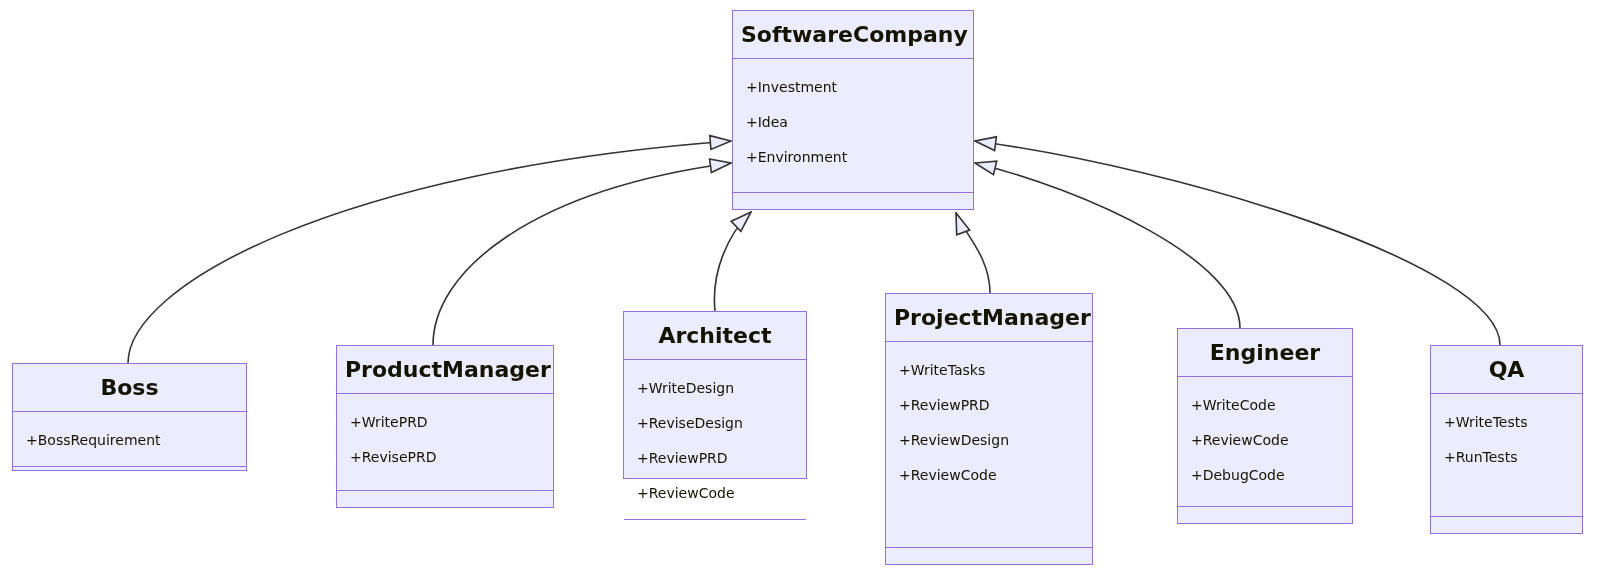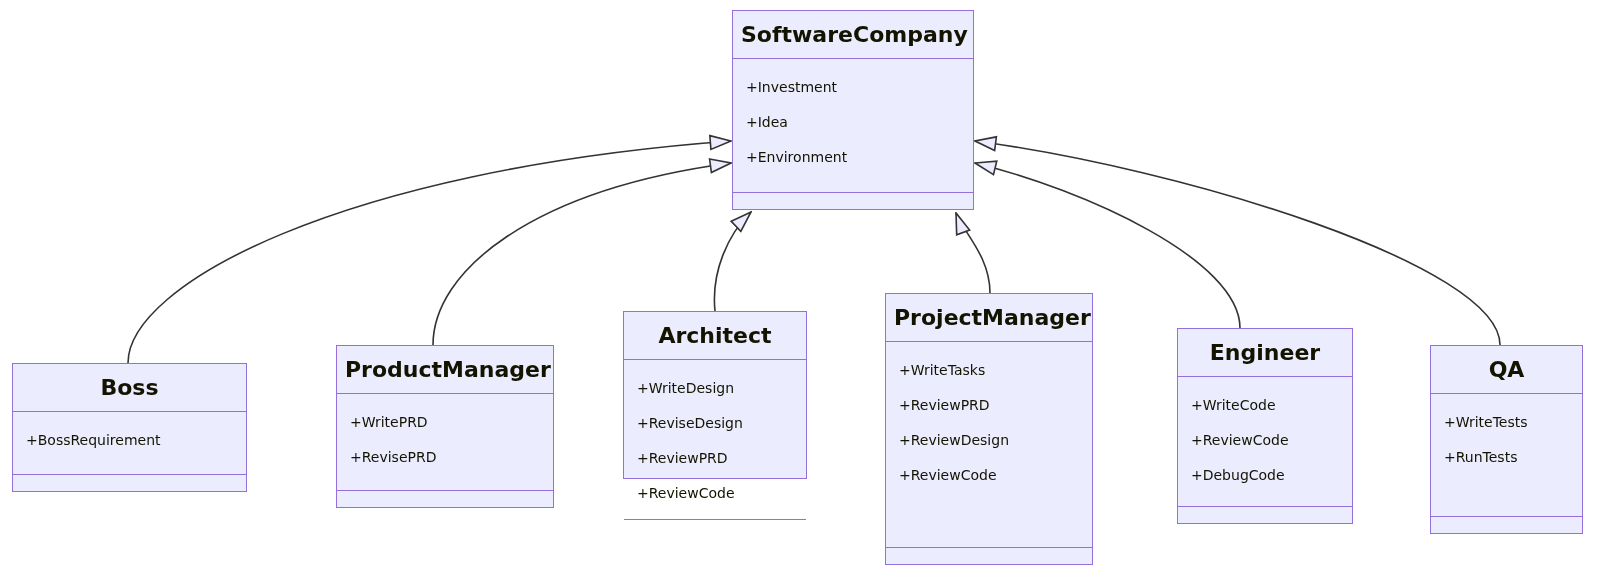--- a/index.html
+++ b/index.html
@@ -60,21 +60,21 @@
   <div class="class-box" style="left:732px;top:10px;width:242px;height:200px;">
     <div class="class-title">SoftwareCompany</div>
     <div class="class-members">
       <div class="class-member">+Investment</div>
       <div class="class-member">+Idea</div>
       <div class="class-member">+Environment</div>
     </div>
     <div class="class-footer"></div>
   </div>
 
-  <div class="class-box" style="left:12px;top:363px;width:235px;height:129px;">
+  <div class="class-box" style="left:12px;top:363px;width:235px;height:108px;">
     <div class="class-title">Boss</div>
     <div class="class-members">
       <div class="class-member">+BossRequirement</div>
     </div>
     <div class="class-footer"></div>
   </div>
 
   <div class="class-box" style="left:336px;top:345px;width:218px;height:163px;">
     <div class="class-title">ProductManager</div>
     <div class="class-members">

